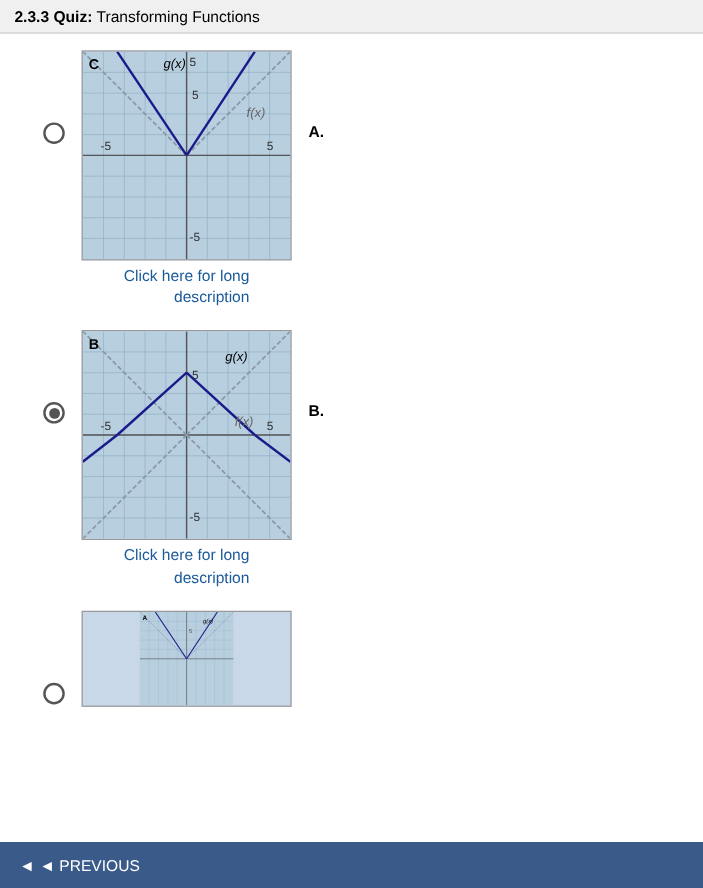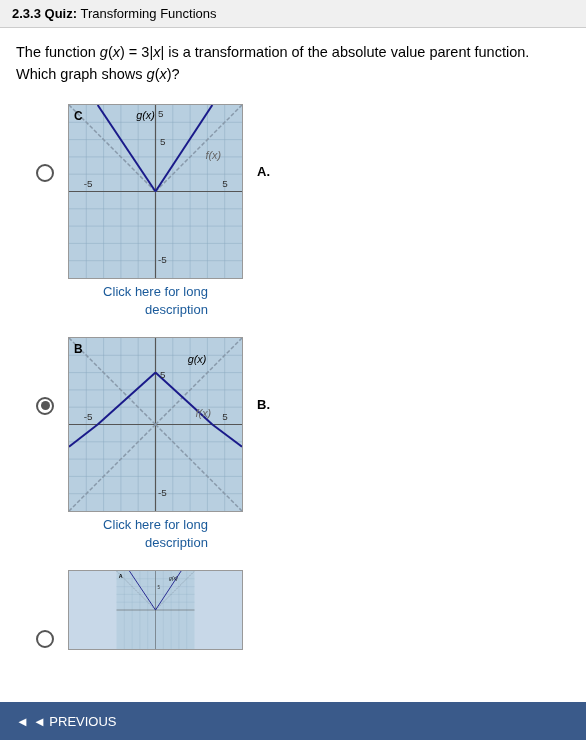--- a/index.html
+++ b/index.html
@@ -126,23 +126,20 @@
   </style>
 </head>
 <body>
 
 <div class="quiz-header">
   <span class="quiz-label">2.3.3 Quiz:</span>
   <span>Transforming Functions</span>
 </div>
 
 <div class="question-area">
-  <div class="question-text">
-    The function <i>g</i>(<i>x</i>) = 3|<i>x</i>| is a transformation of the absolute value parent function. Which graph shows <i>g</i>(<i>x</i>)?
-  </div>
 
   <div class="options-container">
 
     <div class="option-row">
       <div class="radio-wrapper">
         <div class="radio-btn"></div>
       </div>
       <div class="graph-wrapper">
         <div class="graph-container">
 

